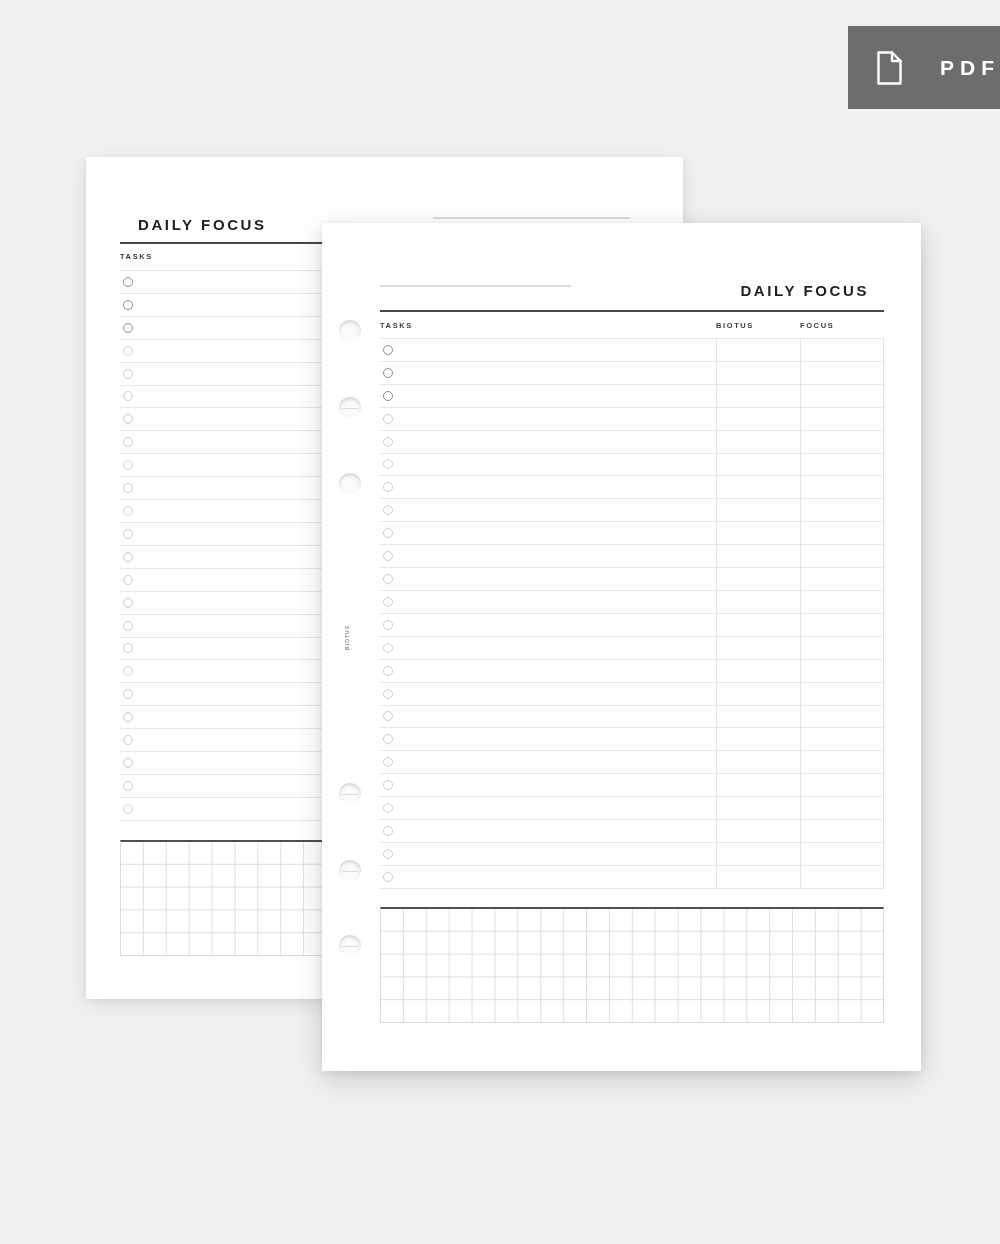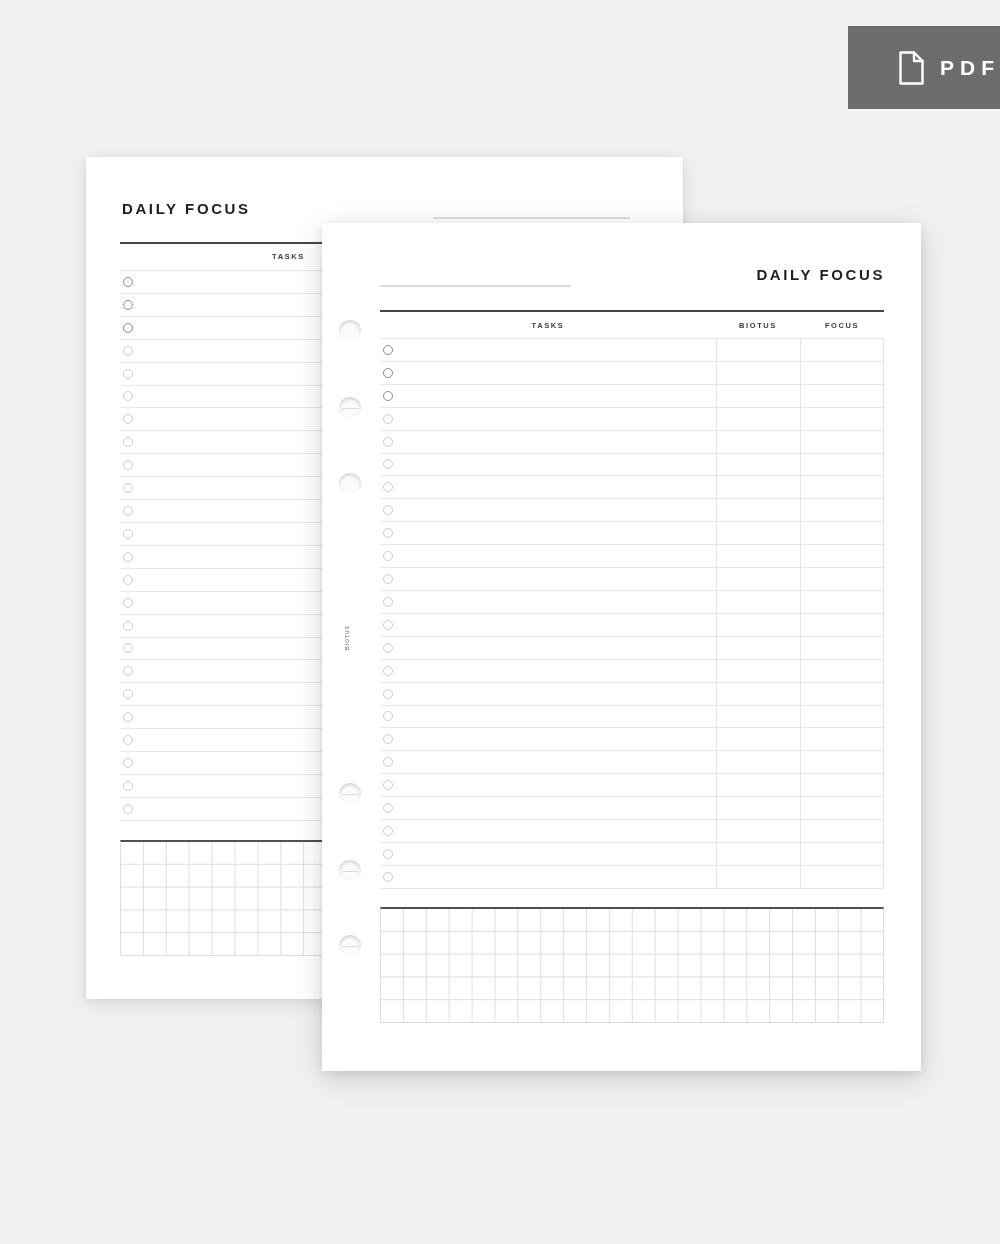--- a/index.html
+++ b/index.html
@@ -16,38 +16,38 @@
     position:absolute;background:#ffffff;
     box-shadow:0 5px 20px rgba(0,0,0,.10), 0 1px 5px rgba(0,0,0,.06);
   }
   .page.back{left:86px;top:157px;width:597px;height:842px;}
   .page.front{
     left:322px;top:223px;width:599px;height:848px;
     box-shadow:0 8px 28px rgba(0,0,0,.16), 0 2px 8px rgba(0,0,0,.08);
   }
 
   .page-title{
-    position:absolute;margin:0;
+    position:absolute;margin:16px;
     font-size:15px;font-weight:700;letter-spacing:2.6px;
     color:#1f1f1f;line-height:15px;white-space:nowrap;
   }
   .page.back .page-title{left:36px;top:44px;}
   .page.front .page-title{right:36px;top:44px;}
 
   .date-line{position:absolute;border-top:2px solid #dbdbdb;height:0;}
   .page.back .date-line{left:347px;top:60px;width:197px;}
   .page.front .date-line{left:58px;top:62px;width:191px;}
 
   .rule{position:absolute;height:1.6px;background:#474747;}
   .page.back .rule{left:34px;top:85px;width:504px;}
   .page.front .rule{left:58px;top:87px;width:504px;}
 
   .col-hdr{
     position:absolute;font-size:7.5px;font-weight:700;letter-spacing:1.6px;
-    color:#3d3d3d;text-align:center;line-height:8px;
+    color:#3d3d3d;text-align:left;line-height:8px;
   }
   .page.back .hdr-tasks{left:34px;top:96px;width:337px;}
   .page.front .hdr-tasks{left:58px;top:99px;width:336px;}
   .page.front .hdr-start{left:394px;top:99px;width:84px;}
   .page.front .hdr-finish{left:478px;top:99px;width:84px;}
 
   .task-table{
     position:absolute;border-top:1px solid #e7e7e7;border-right:1px solid #e3e3e3;
     box-sizing:border-box;
   }
@@ -91,21 +91,21 @@
 
   .brand-vertical{
     position:absolute;left:22px;top:402px;
     writing-mode:vertical-rl;transform:rotate(180deg);
     font-size:5px;font-weight:700;letter-spacing:1px;color:#8a8a8a;line-height:6px;
   }
 
   
   .pdf-badge{
     position:absolute;left:848px;top:26px;width:152px;height:83px;
-    background:#6d6d6d;display:flex;align-items:center;justify-content:flex-end;
+    background:#6d6d6d;display:flex;align-items:center;justify-content:space-between;
     padding-left:28px;box-sizing:border-box;gap:15px;cursor:default;
   }
   .pdf-badge .label{
     color:#ffffff;font-size:21px;font-weight:600;letter-spacing:6px;line-height:21px;
   }
 </style>
 </head>
 <body>
 
 <div class="stage">

